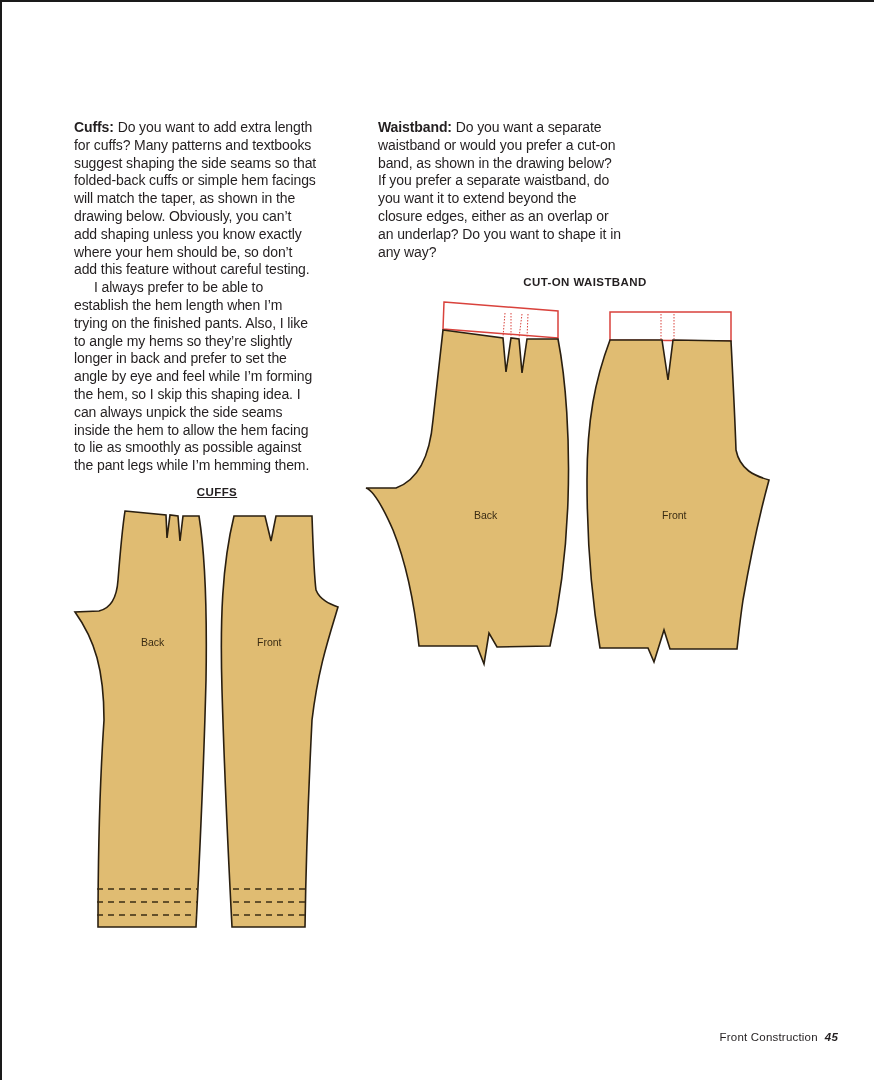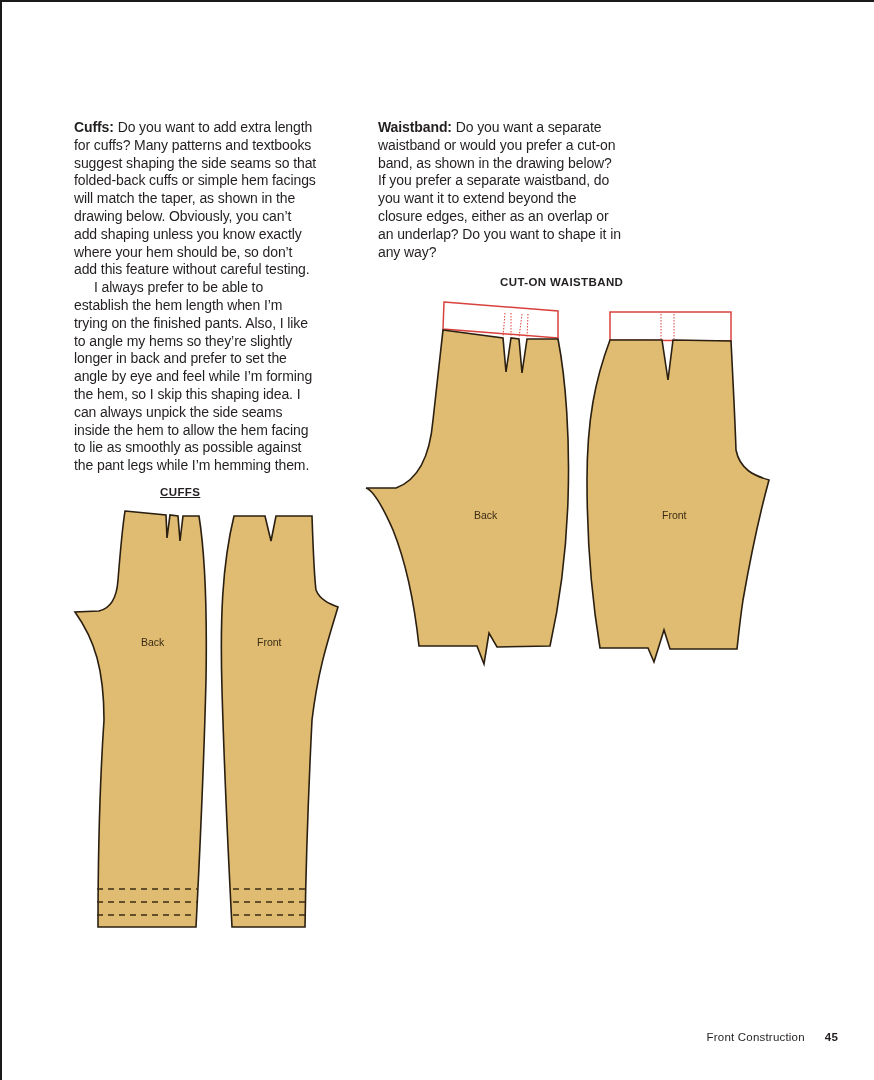--- a/index.html
+++ b/index.html
@@ -16,36 +16,36 @@
       position: absolute; font-size: 14px; line-height: 17.8px; letter-spacing: -0.1px;
     }
     .col p { margin: 0; }
     .col .indent { text-indent: 20px; }
     .col .lead { font-weight: bold; }
     #col-left { left: 74px; top: 119px; width: 244px; }
     #col-right { left: 336px; top: 119px; width: 244px; margin-left: 42px; }
 
     .fig-title {
       position: absolute; font-weight: bold; font-size: 11.5px; letter-spacing: 0.4px;
-      text-align: left; color: #231f20;
+      text-align: center; color: #231f20;
     }
     #cuffs-title { left: 160px; top: 486px; width: 114px; text-decoration: underline; }
     #waist-title { left: 500px; top: 276px; width: 170px; }
 
     svg.figure { position: absolute; left: 0; top: 0; }
     .piece { fill: #E0BC72; stroke: #2a1f10; stroke-width: 1.6; stroke-linejoin: miter; }
     .band { fill: #ffffff; stroke: #D9423C; stroke-width: 1.5; }
     .red-dots { stroke: #D9423C; stroke-width: 1; stroke-dasharray: 1.5 1.5; fill: none; }
     .hem-dash { stroke: #3a2c14; stroke-width: 1.4; stroke-dasharray: 6 5; fill: none; }
     .piece-label { font-family: "Liberation Sans", sans-serif; font-size: 10.5px; fill: #3a2c14; }
 
     .footer {
       position: absolute; right: 36px; top: 1031px; font-size: 11.5px; letter-spacing: 0.2px;
     }
-    .footer .page-num { font-weight: bold; margin-left: 20px; }
+    .footer .page-num { font-weight: bold; margin-left: 7px; font-style: italic; }
   </style>
 </head>
 <body>
 
 <div class="frame-top"></div>
 <div class="frame-left"></div>
 
 <div class="col" id="col-left">
   <p><span class="lead">Cuffs:</span><span> Do you want to add extra length for cuffs? Many patterns and textbooks suggest shaping the side seams so that folded-back cuffs or simple hem facings will match the taper, as shown in the drawing below. Obviously, you can’t add shaping unless you know exactly where your hem should be, so don’t add this feature without careful testing.</span></p>
   <p class="indent">I always prefer to be able to establish the hem length when I’m trying on the finished pants. Also, I like to angle my hems so they’re slightly longer in back and prefer to set the angle by eye and feel while I’m forming the hem, so I skip this shaping idea. I can always unpick the side seams inside the hem to allow the hem facing to lie as smoothly as possible against the pant legs while I’m hemming them.</p>

